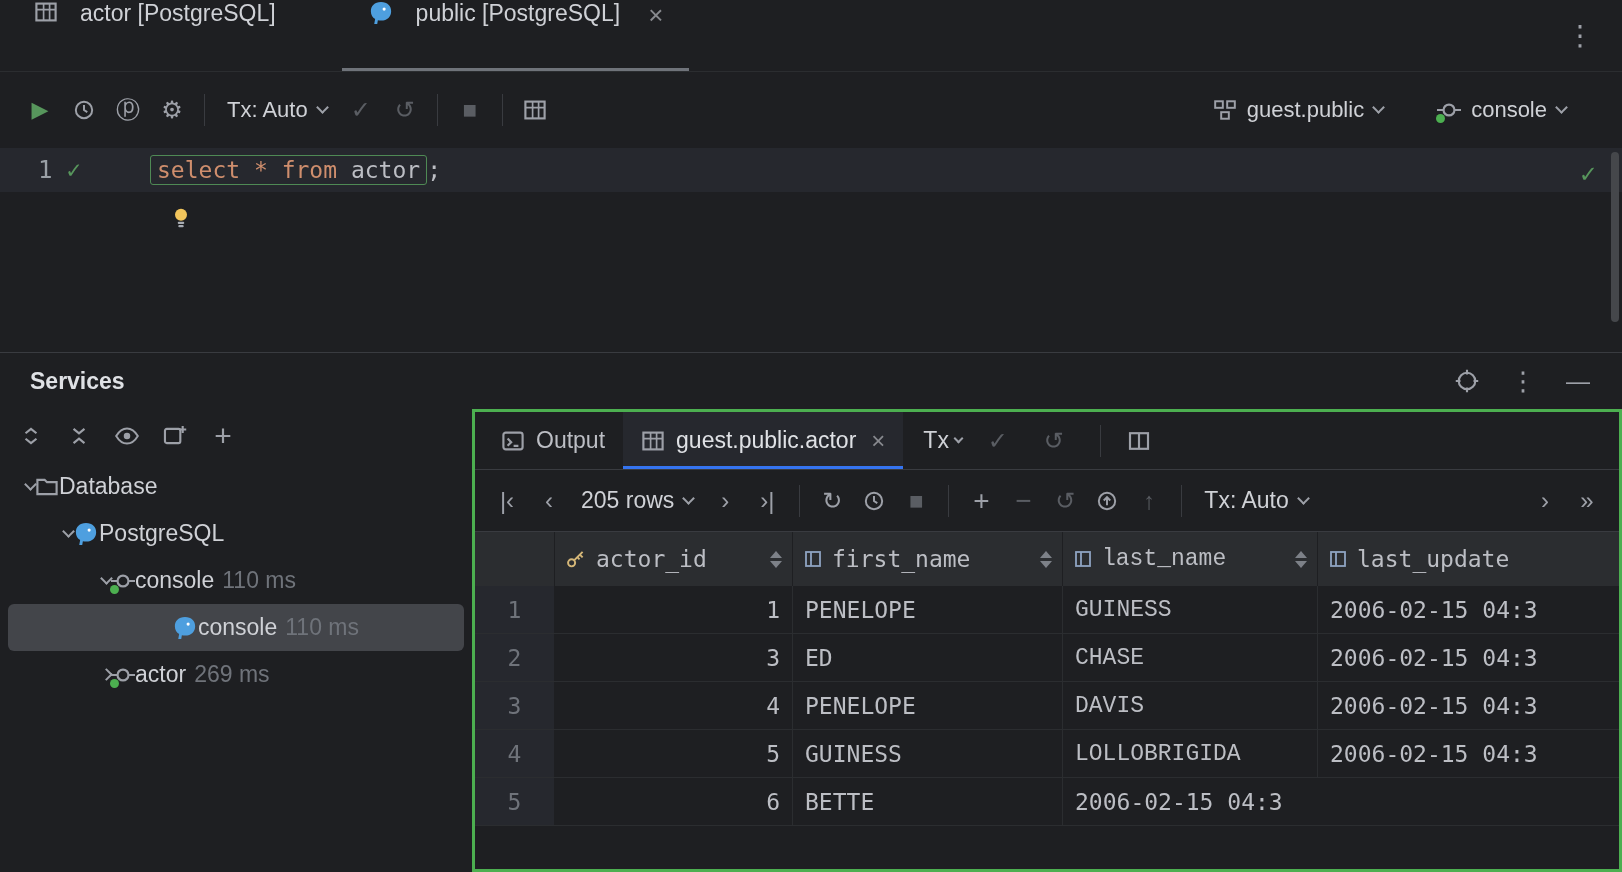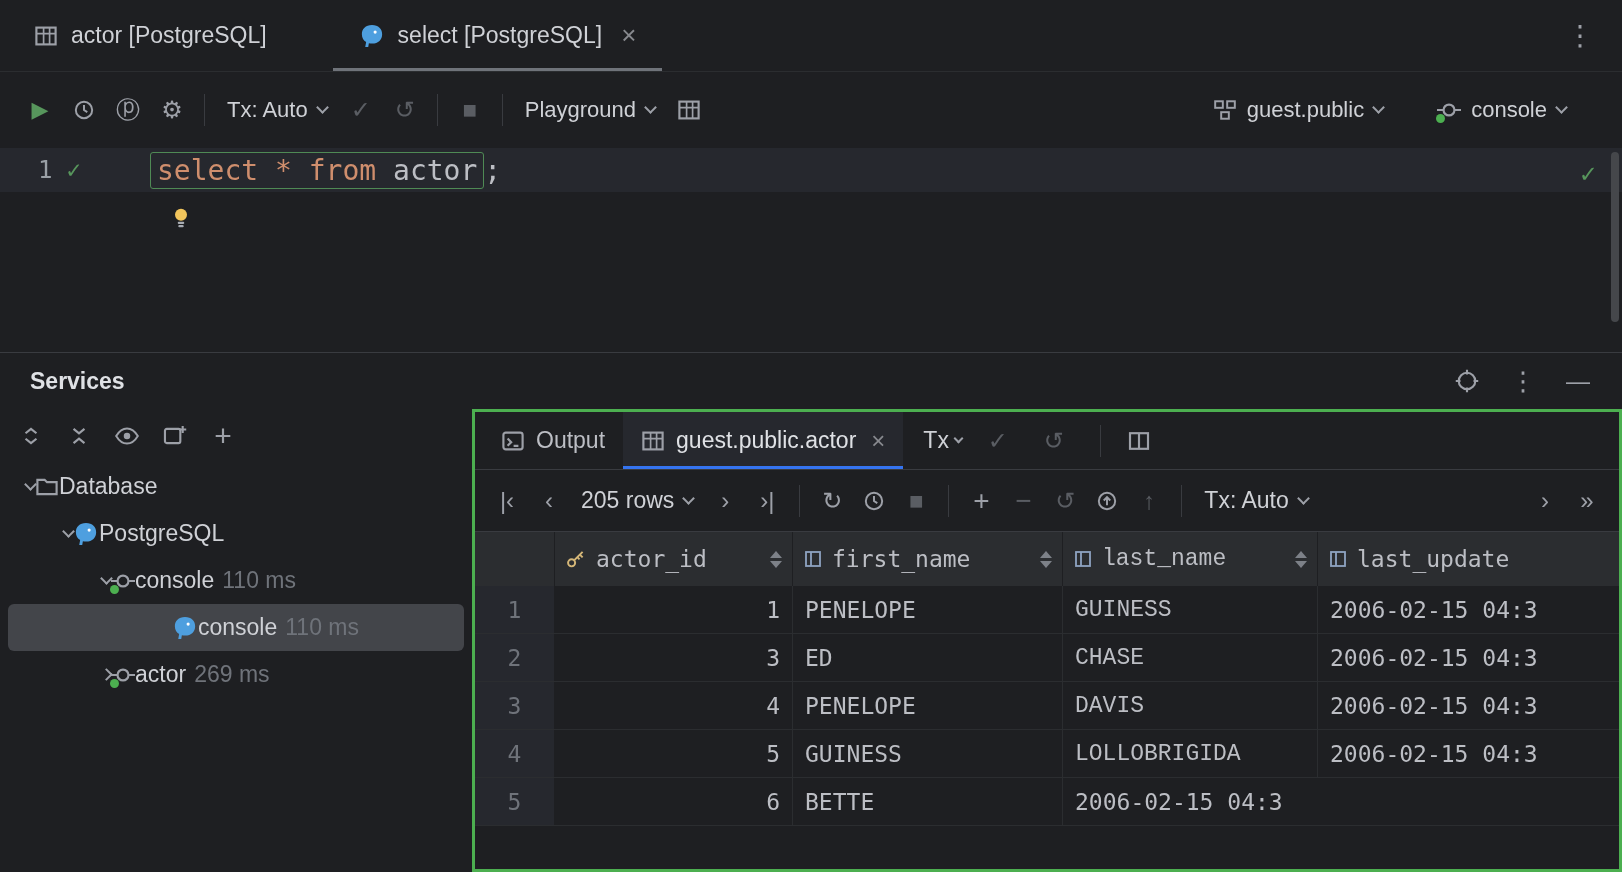--- a/index.html
+++ b/index.html
@@ -7,21 +7,21 @@
   .app{
     position:relative; width:1622px; height:872px; overflow:hidden;
     background:#1e1f22; color:#bcbec4;
     font-family:"Liberation Sans", sans-serif;
   }
   .mono{ font-family:"DejaVu Sans Mono", monospace; }
 
   
   .tabbar{ height:72px; display:flex; align-items:stretch; padding-left:8px;
            border-bottom:1px solid #2b2d30; }
-  .tab{ display:flex; align-items:center; gap:13px; padding:0 26px; position:relative;
+  .tab{ display:flex; align-items:flex-start; gap:22px; padding:0 26px; position:relative;
         font-size:23px; color:#cfd1d6; cursor:default; }
   .tab.second{ margin-left:40px; }
   .tab .underline{ position:absolute; left:0; right:0; bottom:0; height:3px; background:#6f737a; }
   .tab .close{ color:#87898e; font-size:26px; margin-left:6px; }
   .kebab{ margin-left:auto; align-self:center; color:#9da0a8; font-size:28px; padding:0 28px; }
 
   
   .toolbar{ height:76px; display:flex; align-items:center; padding:0 18px; }
   .tbtn{ min-width:44px; height:44px; display:flex; align-items:center; justify-content:center;
          font-size:24px; color:#9da0a8; border-radius:6px; }
@@ -37,21 +37,21 @@
   .session{ position:relative; width:24px; height:24px; flex:none; }
   .session .dot{ position:absolute; left:-1px; bottom:-1px; width:9px; height:9px;
                  border-radius:50%; background:#4caf50; }
 
   
   .editor{ position:relative; height:204px; background:#1e1f22; }
   .cur-line{ height:44px; background:#26282e; display:flex; align-items:center; }
   .gutter{ width:150px; flex:none; display:flex; align-items:center; gap:14px; padding-left:38px;
            font-size:24px; color:#9aa0a6; }
   .gcheck{ color:#57965c; font-size:24px; }
-  .code{ font-size:28px; display:flex; align-items:center; }
+  .code{ font-size:23px; display:flex; align-items:center; }
   .stmt{ display:inline-block; border:1px solid #4f8a55; border-radius:3px; padding:1px 6px; }
   .kw{ color:#cf8e6d; }
   .plain{ color:#bcbec4; }
   .bulb{ position:absolute; left:170px; top:58px; }
   .ed-check{ position:absolute; right:26px; top:10px; color:#57965c; font-size:26px; }
   .ed-scroll{ position:absolute; right:3px; top:4px; width:8px; height:170px; background:#45474b; border-radius:4px; }
 
   
   .services{ border-top:1px solid #393b40; height:520px; display:flex; flex-direction:column; }
   .sv-header{ height:56px; display:flex; align-items:center; padding:0 22px; }
@@ -127,21 +127,21 @@
       </span>
       <span>actor [PostgreSQL]</span>
     </div>
     <div class="tab second">
       <span>
         <svg width="26" height="26" viewBox="0 0 20 20">
             <path d="M10 1.5C5 1.5 2.2 4.6 2.2 8.6c0 2.7 1.3 4.8 3.3 6l-.7 3.9h2.3l.5-3c.7.2 1.6.3 2.4.3 5 0 7.8-3.2 7.8-7.2S15 1.5 10 1.5z" fill="#4e9fdf"></path>
             <circle cx="12.4" cy="7" r="1.2" fill="#fff"></circle>
           </svg>
       </span>
-      <span>select [PostgreSQL]</span>
+      <span>public [PostgreSQL]</span>
       <span class="close">×</span>
       <span class="underline"></span>
     </div>
     <span class="kebab">⋮</span>
   </div>
 
   <div class="toolbar">
     <span class="tbtn run">▶</span>
     <span class="tbtn">
       <svg width="24" height="24" viewBox="0 0 22 22">
@@ -154,24 +154,20 @@
     <span class="vsep"></span>
     <div class="dd">
       <span>Tx: Auto</span>
       <span class="chev"></span>
     </div>
     <span class="tbtn dimc">✓</span>
     <span class="tbtn dimc">↺</span>
     <span class="vsep"></span>
     <span class="tbtn dimc">■</span>
     <span class="vsep"></span>
-    <div class="dd">
-      <span>Playground</span>
-      <span class="chev"></span>
-    </div>
     <span class="tbtn">
       <svg width="24" height="24" viewBox="0 0 20 20">
           <rect x="2" y="3" width="16" height="14" fill="none" stroke="#9da0a8" stroke-width="1.8"></rect>
           <path d="M2 8h16M8 3v14M13 3v14" stroke="#9da0a8" stroke-width="1.4"></path>
         </svg>
     </span>
 
     <div class="tb-right">
       <div class="dd">
         <span>

